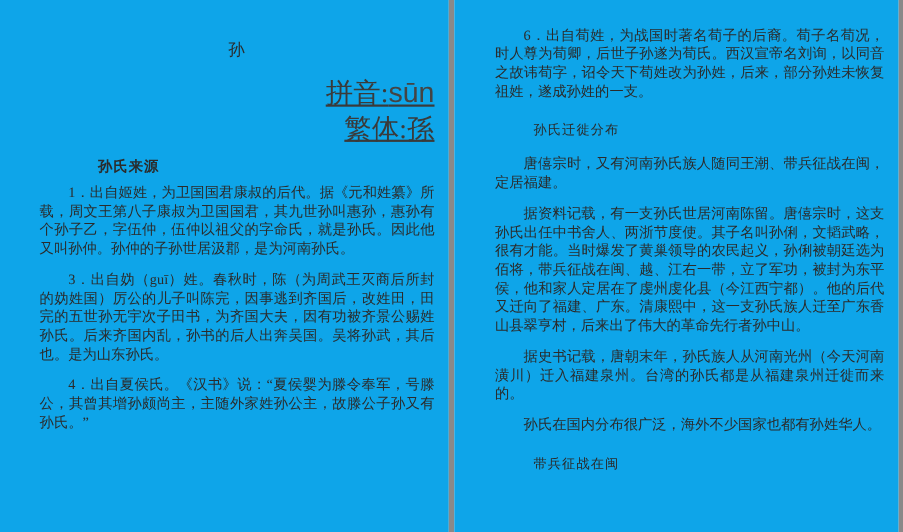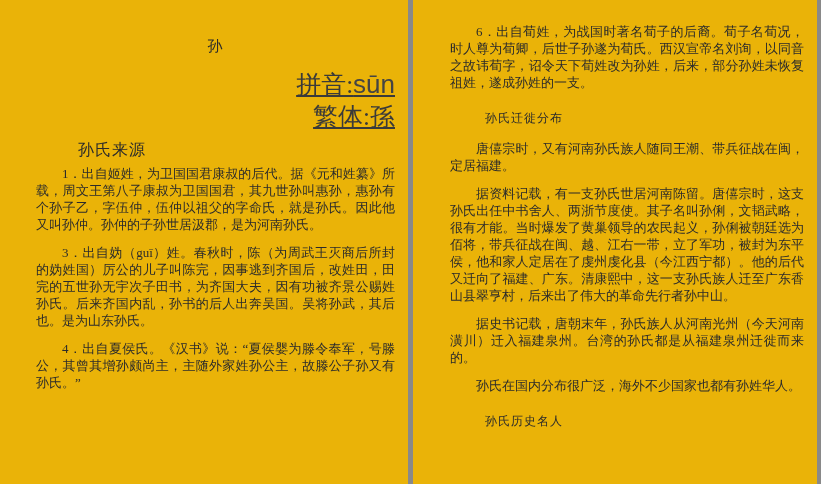--- a/index.html
+++ b/index.html
@@ -17,21 +17,21 @@
   .spread {
     position: relative;
     width: 821px;
     height: 484px;
     background: #ffffff;
   }
   .page {
     position: absolute;
     top: 0;
     height: 484px;
-    background: #eab308;
+    background: #0ea5e9;
     box-sizing: border-box;
     overflow: hidden;
   }
   .page-left {
     left: 0;
     width: 408px;
     padding: 36px 13px 0 36px;
   }
   .page-right {
     left: 413px;
@@ -71,23 +71,23 @@
     text-decoration: underline;
   }
   .big-line.first { margin-top: 12px; }
   .big-line.second { margin-top: 0; }
   .big-line .latin {
     font-family: "Liberation Sans", "DejaVu Sans", sans-serif;
     font-size: 26px;
     color: #444444;
   }
   h2.sec-heading {
-    font-weight: normal;
-    margin: 8px 0 0 42px;
-    font-size: 16px;
+    font-weight: bold;
+    margin: 8px 0 0 53px;
+    font-size: 13px;
     line-height: 18px;
     letter-spacing: 1px;
   }
   h2.sec-heading-large {
     font-weight: normal;
     margin: 16px 0 2px 35px;
     font-size: 12px;
     line-height: 22px;
     letter-spacing: 1px;
   }
@@ -127,19 +127,19 @@
   <section class="page page-right">
     <p class="body-para lead">6．出自荀姓，为战国时著名荀子的后裔。荀子名荀况，时人尊为荀卿，后世子孙遂为荀氏。西汉宣帝名刘询，以同音之故讳荀字，诏令天下荀姓改为孙姓，后来，部分孙姓未恢复祖姓，遂成孙姓的一支。</p>
 
     <h2 class="sec-heading-large">孙氏迁徙分布</h2>
 
     <p class="body-para">唐僖宗时，又有河南孙氏族人随同王潮、带兵征战在闽，定居福建。</p>
     <p class="body-para">据资料记载，有一支孙氏世居河南陈留。唐僖宗时，这支孙氏出任中书舍人、两浙节度使。其子名叫孙俐，文韬武略，很有才能。当时爆发了黄巢领导的农民起义，孙俐被朝廷选为佰将，带兵征战在闽、越、江右一带，立了军功，被封为东平侯，他和家人定居在了虔州虔化县（今江西宁都）。他的后代又迁向了福建、广东。清康熙中，这一支孙氏族人迁至广东香山县翠亨村，后来出了伟大的革命先行者孙中山。</p>
     <p class="body-para">据史书记载，唐朝末年，孙氏族人从河南光州（今天河南潢川）迁入福建泉州。台湾的孙氏都是从福建泉州迁徙而来的。</p>
     <p class="body-para">孙氏在国内分布很广泛，海外不少国家也都有孙姓华人。</p>
 
-    <h2 class="sec-heading-large">孙氏历史名人</h2>
+    <h2 class="sec-heading-large">带兵征战在闽</h2>
 
   </section>
 
   <div class="edge-strip"></div>
 
 </div>
 
 </body></html>

